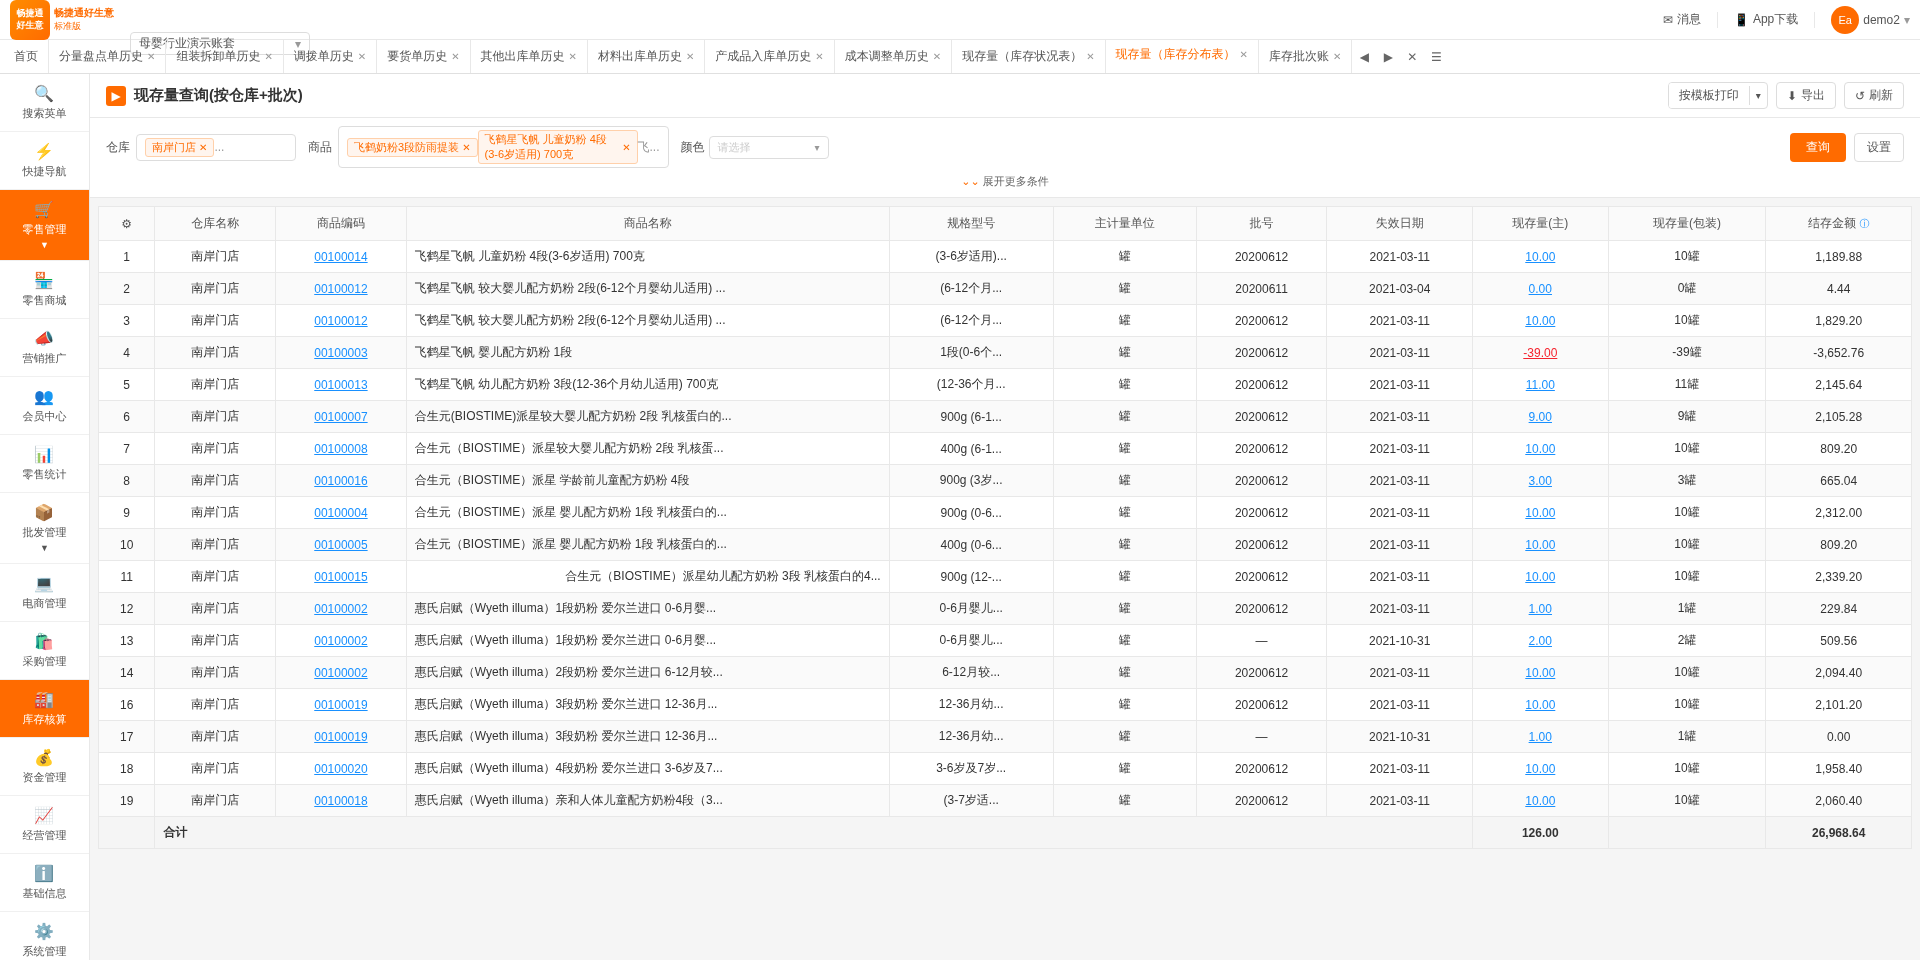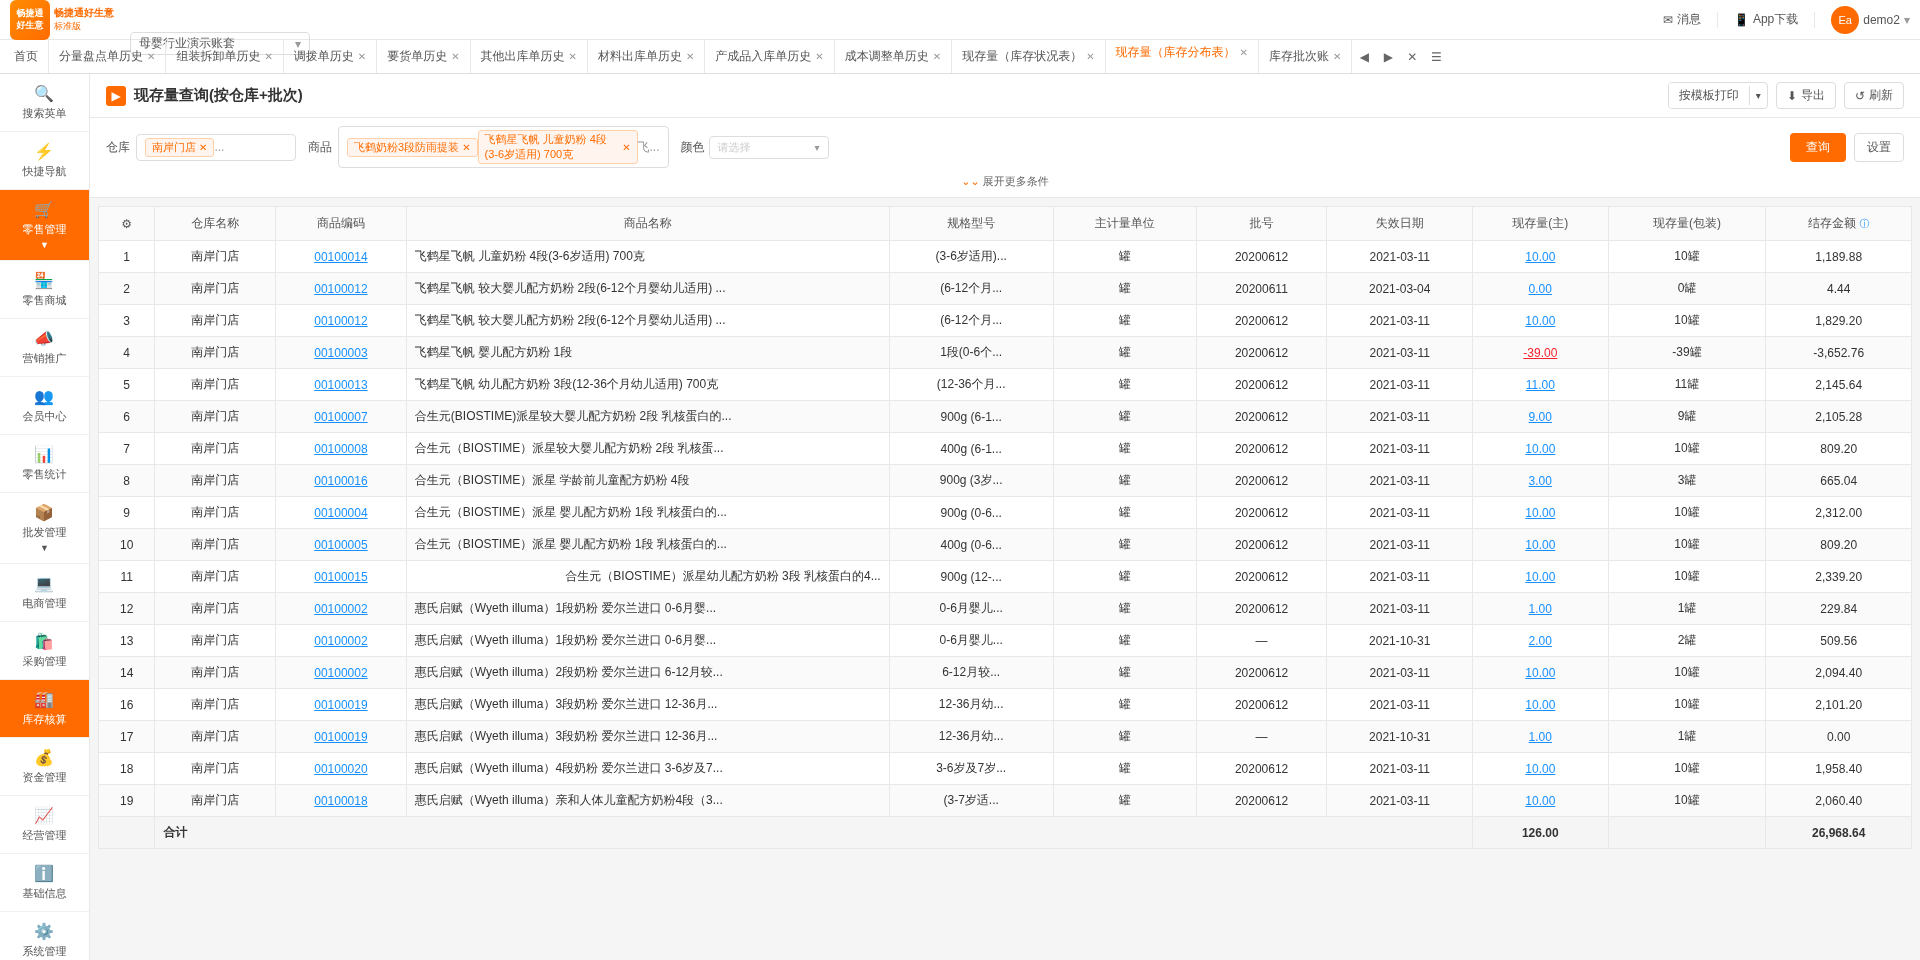--- a/index.html
+++ b/index.html
@@ -9,21 +9,21 @@
     .top-bar { background: #fff; height: 40px; display: flex; align-items: center; border-bottom: 1px solid #e8e8e8; padding: 0 10px; gap: 8px; }
     .org-selector { display: flex; align-items: center; gap: 4px; border: 1px solid #ddd; border-radius: 4px; padding: 2px 8px; cursor: pointer; font-size: 12px; color: #555; flex: 0 0 180px; margin-top: 48px; }
     .top-right { margin-left: auto; display: flex; align-items: center; gap: 16px; }
     .top-right-item { display: flex; align-items: center; gap: 4px; cursor: pointer; color: #555; font-size: 12px; }
     .avatar { width: 28px; height: 28px; border-radius: 50%; background: #ff6b00; display: flex; align-items: center; justify-content: center; color: white; font-size: 11px; }
 
     
     .tab-bar { background: #fff; height: 34px; display: flex; align-items: center; border-bottom: 1px solid #e0e0e0; overflow-x: auto; white-space: nowrap; padding: 0 4px; }
     .tab-bar::-webkit-scrollbar { height: 3px; }
     .tab { display: inline-flex; align-items: center; gap: 4px; padding: 0 10px; height: 48px; cursor: pointer; font-size: 12px; color: #555; border-right: 1px solid #e8e8e8; flex-shrink: 0; }
-    .tab.active { color: #ff6b00; border-bottom: 8px solid #22c55e; }
+    .tab.active { color: #ff6b00; border-bottom: 4px solid #22c55e; }
     .tab-close { color: #999; font-size: 10px; cursor: pointer; }
     .tab-nav-btn { display: flex; align-items: center; justify-content: center; width: 24px; height: 34px; cursor: pointer; color: #666; flex-shrink: 0; }
     .tab-close-all { display: flex; align-items: center; justify-content: center; width: 24px; height: 34px; cursor: pointer; color: #666; flex-shrink: 0; }
 
     
     .main-layout { display: flex; height: calc(960px - 74px); }
 
     
     .sidebar { width: 90px; background: #fff; border-right: 1px solid #e8e8e8; display: flex; flex-direction: column; flex-shrink: 0; }
     .sidebar-item { display: flex; flex-direction: column; align-items: center; justify-content: center; padding: 10px 4px; cursor: pointer; color: #555; font-size: 11px; gap: 3px; border-bottom: 1px solid #f0f0f0; }

